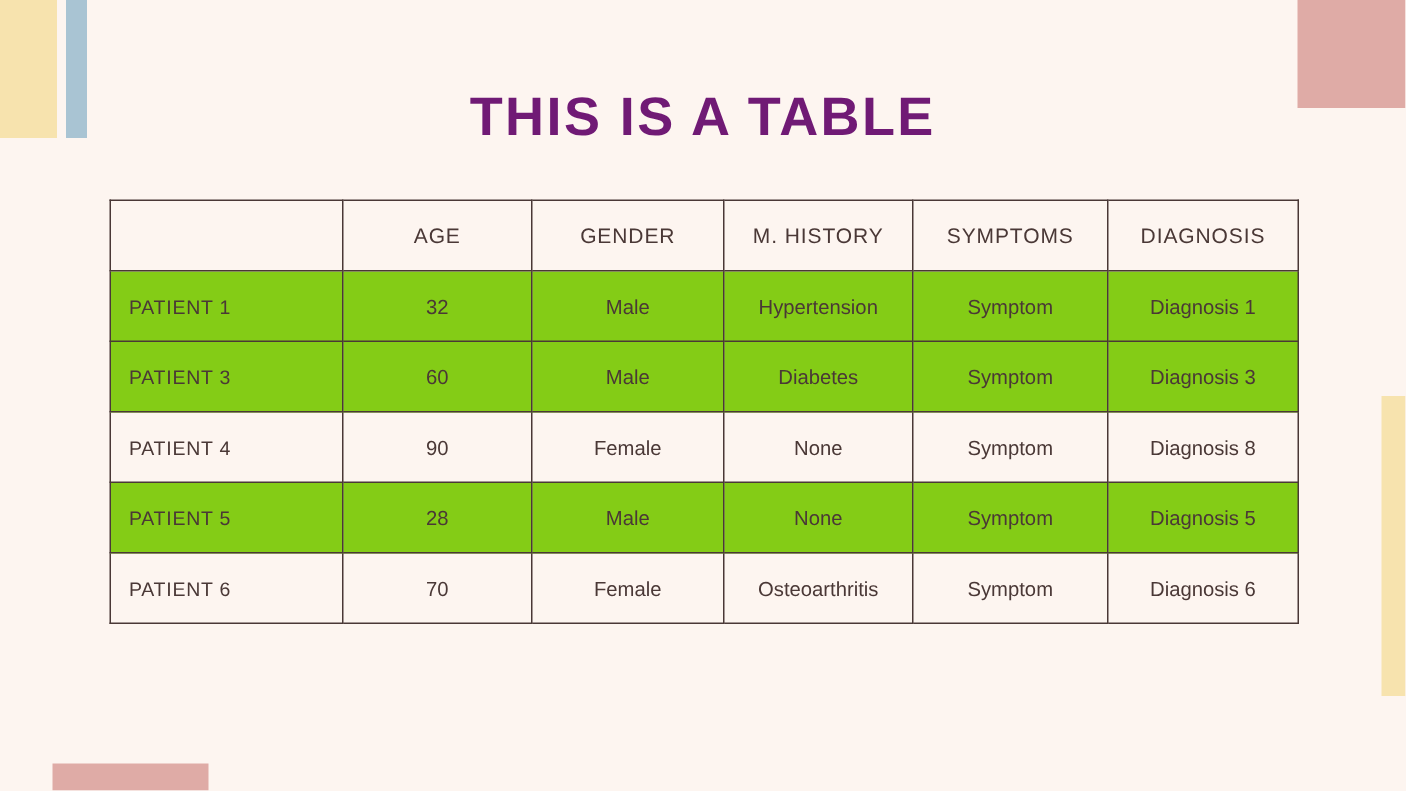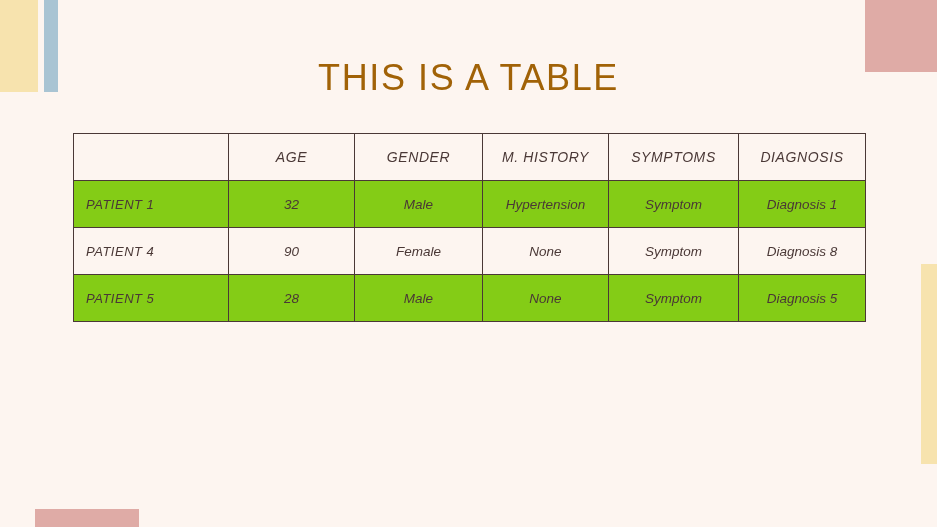--- a/index.html
+++ b/index.html
@@ -55,23 +55,23 @@
     background: #dfaba6;
   }
 
   .slide-title {
     position: absolute;
     top: 57px;
     left: 0;
     width: 100%;
     text-align: center;
     font-size: 36px;
-    font-weight: normal;
+    font-weight: bold;
     letter-spacing: 1.6px;
-    color: #a16207;
+    color: #701a75;
     text-transform: uppercase;
   }
 
   .table-wrap {
     position: absolute;
     left: 73px;
     top: 133px;
     width: 792px;
   }
 
@@ -83,21 +83,20 @@
   table.data-table td,
   table.data-table th {
     border: 1px solid #4a3836;
     height: 47px;
     font-size: 13.5px;
     color: #4a3836;
     font-weight: normal;
     text-align: center;
     padding: 0 4px;
     box-sizing: border-box;
-    font-style: italic;
   }
   table.data-table thead th {
     font-size: 14px;
     letter-spacing: 0.6px;
     text-transform: uppercase;
     background: transparent;
   }
   table.data-table thead th.corner-cell {
     background: transparent;
   }
@@ -152,31 +151,47 @@
     </thead>
     <tbody>
       <tr class="alt">
         <td class="row-label">PATIENT 1</td>
         <td>32</td>
         <td>Male</td>
         <td>Hypertension</td>
         <td>Symptom</td>
         <td>Diagnosis 1</td>
       </tr>
+      <tr class="alt">
+        <td class="row-label">PATIENT 3</td>
+        <td>60</td>
+        <td>Male</td>
+        <td>Diabetes</td>
+        <td>Symptom</td>
+        <td>Diagnosis 3</td>
+      </tr>
       <tr>
         <td class="row-label">PATIENT 4</td>
         <td>90</td>
         <td>Female</td>
         <td>None</td>
         <td>Symptom</td>
         <td>Diagnosis 8</td>
       </tr>
       <tr class="alt">
         <td class="row-label">PATIENT 5</td>
         <td>28</td>
         <td>Male</td>
         <td>None</td>
         <td>Symptom</td>
         <td>Diagnosis 5</td>
       </tr>
+      <tr>
+        <td class="row-label">PATIENT 6</td>
+        <td>70</td>
+        <td>Female</td>
+        <td>Osteoarthritis</td>
+        <td>Symptom</td>
+        <td>Diagnosis 6</td>
+      </tr>
     </tbody>
   </table>
 </div>
 
 </body></html>

